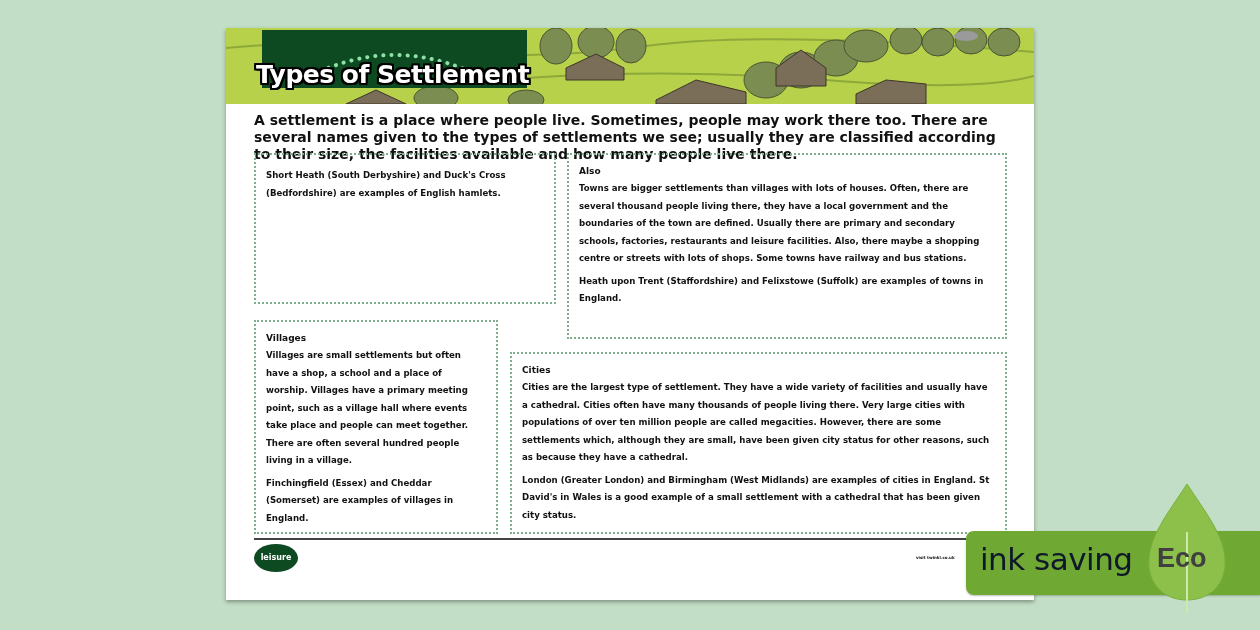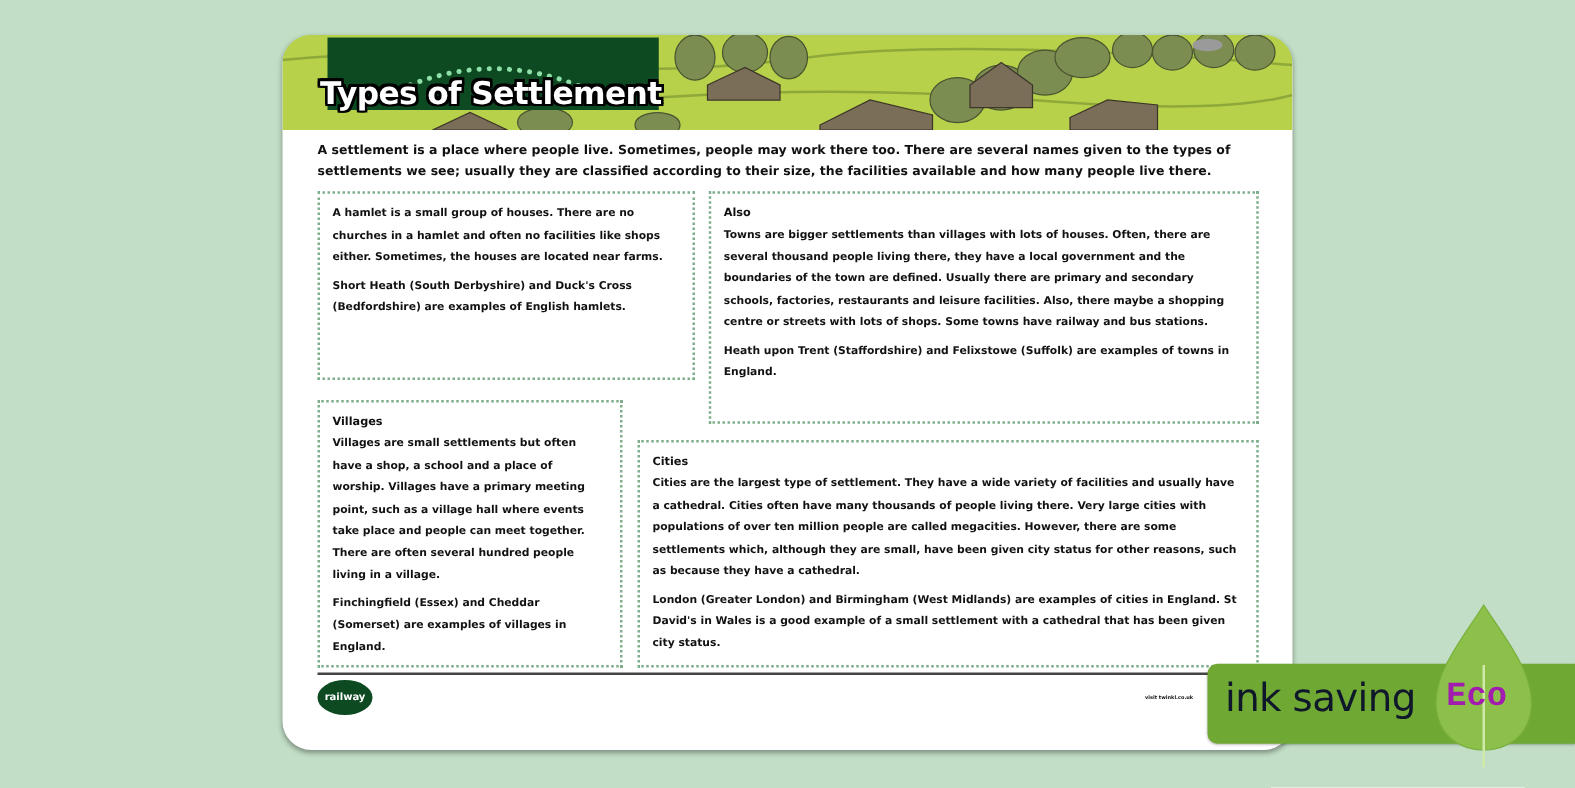--- a/index.html
+++ b/index.html
@@ -6,41 +6,40 @@
   body {
     width:1260px; height:630px; overflow:hidden; position:relative;
     background:#c2dec6;
     font-family:"DejaVu Sans", sans-serif;
   }
   .page {
     position:absolute; left:226px; top:28px; width:808px; height:572px;
     background:#ffffff;
     box-shadow: 0 2px 4px rgba(0,0,0,0.35);
     overflow:hidden;
-    border-radius:23px;
   }
   .header {
     position:absolute; left:0; top:0; width:808px; height:76px;
     background:#b7d24a; overflow:hidden;
   }
   .header svg { position:absolute; left:0; top:0; }
   .title-box {
     position:absolute; left:36px; top:2px; width:265px; height:58px;
     background:#0d4a22;
   }
   .title {
     position:absolute; left:30px; top:32px;
     font-family:"DejaVu Sans", sans-serif; font-weight:bold;
     font-size:25px; color:#ffffff; letter-spacing:-0.5px;
     text-shadow: -2px -2px 0 #000, 2px -2px 0 #000, -2px 2px 0 #000, 2px 2px 0 #000, 0 2px 0 #000, 0 -2px 0 #000, 2px 0 0 #000, -2px 0 0 #000;
     white-space:nowrap;
   }
   .intro {
     position:absolute; left:28px; top:84px; width:760px;
-    font-size:10px; line-height:17px; color:#111; font-weight:bold;
+    font-size:14px; line-height:17px; color:#111; font-weight:bold;
   }
   .box {
     position:absolute; border:2px dotted #7fae8c; box-sizing:border-box;
     padding:8px 10px; font-size:8.6px; line-height:17.5px; color:#111; font-weight:bold;
   }
   .box h3 { margin:0; font-size:9px; line-height:17px; font-weight:bold; }
   .box p { margin:0 0 5px 0; }
   .box p.ex { margin-top:4px; }
   .footer-line {
     position:absolute; left:28px; top:510px; width:780px; height:2px; background:#444;
@@ -57,22 +56,22 @@
     position:absolute; left:966px; top:531px; width:294px; height:64px;
     background:#6fa832; border-radius:8px 0 0 8px;
     box-shadow: 0 1px 2px rgba(0,0,0,0.25);
   }
   .eco-text {
     position:absolute; left:980px; top:541px; font-size:31px; color:#0f172a;
     font-family:"DejaVu Sans", sans-serif; letter-spacing:-0.5px;
   }
   .leaf { position:absolute; left:1145px; top:482px; }
   .eco-label {
-    position:absolute; left:1157px; top:543px; font-size:27px; font-weight:bold; color:#a21caf;
-    font-family:Liberation Mono, monospace;
+    position:absolute; left:1157px; top:543px; font-size:27px; font-weight:bold; color:#404040;
+    font-family:Liberation Sans, sans-serif;
   }
 </style>
 </head>
 <body>
 
 <div class="page">
   <div class="header">
     <svg width="808" height="76">
       <rect width="808" height="76" fill="#b7d24a"></rect>
       <path d="M0 20 Q100 10 200 22 T420 18 T808 24" stroke="#8ea83a" stroke-width="2" fill="none"></path>
@@ -107,21 +106,20 @@
       <svg width="265" height="58">
         <path d="M30 56 Q132 -6 236 56" stroke="#8fe0a8" stroke-width="4" stroke-dasharray="0.1 8" stroke-linecap="round" fill="none"></path>
       </svg>
     </div>
     <div class="title">Types of Settlement</div>
   </div>
 
   <div class="intro">A settlement is a place where people live. Sometimes,  people may work there too. There are several names given to the types of settlements we see; usually they are classified according to their size, the facilities available and how many people live there.</div>
 
   <div class="box" style="left:28px; top:125px; width:302px; height:151px;">
-    <p>A hamlet is a small group of houses. There are no churches in a hamlet and often no facilities like shops either. Sometimes, the houses are located near farms.</p>
     <p class="ex">Short Heath (South Derbyshire) and Duck's Cross (Bedfordshire) are examples of English hamlets.</p>
   </div>
 
   <div class="box" style="left:341px; top:125px; width:440px; height:186px;">
     <h3>Also</h3>
     <p>Towns are bigger settlements than villages with lots of houses. Often, there are several thousand people living there, they have a local government and the boundaries of the town are defined. Usually there are primary and secondary schools, factories, restaurants and leisure facilities. Also, there maybe a shopping centre or streets with lots of shops. Some towns have railway and bus stations.</p>
     <p class="ex">Heath upon Trent (Staffordshire) and Felixstowe (Suffolk) are examples of towns in England.</p>
   </div>
 
   <div class="box" style="left:28px; top:292px; width:244px; height:214px;">
@@ -130,21 +128,21 @@
     <p class="ex">Finchingfield (Essex) and Cheddar (Somerset) are examples of villages in England.</p>
   </div>
 
   <div class="box" style="left:284px; top:324px; width:497px; height:182px;">
     <h3>Cities</h3>
     <p>Cities are the largest type of settlement. They have a wide variety of facilities and usually have a cathedral. Cities often have many thousands of people living there. Very large cities with populations of over ten million people are called megacities. However, there are some settlements which, although they are small, have been given city status for other reasons, such as because they have a cathedral.</p>
     <p class="ex">London (Greater London) and Birmingham (West Midlands) are examples of cities in England. St David's in Wales is a good example of a small settlement with a cathedral that has been given city status.</p>
   </div>
 
   <div class="footer-line"></div>
-  <div class="logo">railway</div>
+  <div class="logo">leisure</div>
   <div class="footer-note">visit twinkl.co.uk</div>
 </div>
 
 <div class="eco-banner"></div>
 <div class="eco-text">ink saving</div>
 <svg class="leaf" width="84" height="132" viewBox="0 0 84 132">
   <path d="M42 2 C60 30 82 56 80 84 C78 106 62 118 42 118 C22 118 6 106 4 84 C2 56 24 30 42 2 Z" fill="#8cc04a" stroke="#7ab03c" stroke-width="1"></path>
   <line x1="42" y1="50" x2="42" y2="132" stroke="#cfe9a8" stroke-width="2"></line>
 </svg>
 <div class="eco-label">Eco</div>

